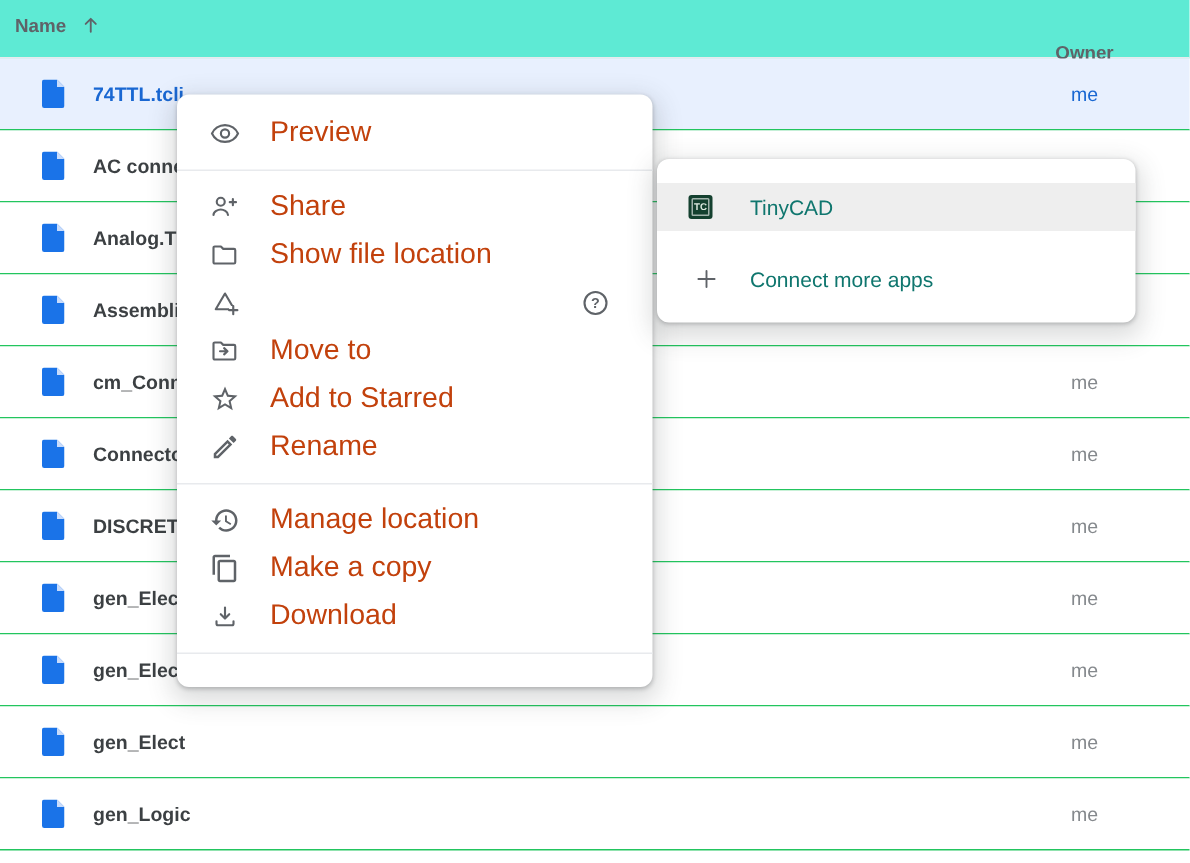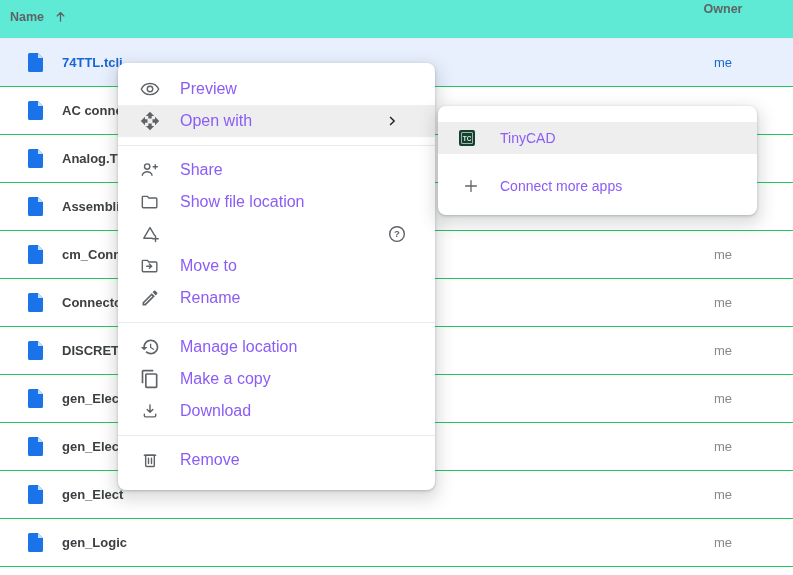--- a/index.html
+++ b/index.html
@@ -8,52 +8,52 @@
     font-family:"Liberation Sans",sans-serif;
     -webkit-font-smoothing:antialiased;
   }
   .stage{position:relative;width:793px;height:575px;}
 
   
   .listheader{position:absolute;top:0;left:0;width:793px;height:39px;
     border-bottom:1px solid #E8EAED;box-sizing:border-box;background:#5eead4;padding-left:12px;}
   .hname{position:absolute;left:10px;top:9px;display:flex;align-items:center;gap:9px;
     font-size:12.5px;font-weight:bold;color:#5F6368;cursor:pointer;}
-  .howner{position:absolute;left:701px;top:2px;width:44px;text-align:center;
+  .howner{position:absolute;left:701px;top:28px;width:44px;text-align:center;
     font-size:12.5px;font-weight:bold;color:#5F6368;}
 
   .rowwrap{position:absolute;top:39px;left:0;width:793px;}
   .frow{position:relative;height:48px;box-sizing:border-box;border-bottom:1px solid #22c55e;
     display:flex;align-items:center;background:#fff;cursor:pointer;}
   .frow.selected{background:#E8F0FE;}
   .ficon{flex:none;margin-left:28px;width:15px;height:19px;}
   .fname{margin-left:19px;font-size:13px;font-weight:bold;color:#3C4043;white-space:nowrap;}
   .frow.selected .fname{color:#1967D2;}
   .owner{position:absolute;left:701px;width:44px;text-align:center;font-size:13px;color:#85898D;}
   .frow.selected .owner{color:#1967D2;}
 
   
   .menu{position:absolute;left:118px;top:63px;width:317px;background:#fff;z-index:10;
     border-radius:8px;padding:10px 0 14px;
     box-shadow:0 1px 3px rgba(60,64,67,.3),0 6px 16px 4px rgba(60,64,67,.18);}
   .mi{height:32px;display:flex;align-items:center;cursor:pointer;}
   .mi.hl{background:#EEEEEE;}
   .mi .ico{flex:none;width:24px;height:24px;margin-left:20px;display:flex;align-items:center;justify-content:center;}
-  .mi .lbl{margin-left:18px;font-size:16px;color:#8b5cf6;white-space:nowrap;}
+  .mi .lbl{margin-left:18px;font-size:19px;color:#c2410c;white-space:nowrap;}
   .mi .trail{margin-left:auto;display:flex;align-items:center;}
   .mdiv{border-top:1px solid #E8EAED;margin:8px 0;height:0;}
 
   
   .submenu{position:absolute;left:438px;top:106px;width:319px;background:#fff;z-index:20;
     border-radius:8px;padding:16px 0 13px;
     box-shadow:0 1px 3px rgba(60,64,67,.3),0 6px 16px 4px rgba(60,64,67,.18);}
   .smi{height:32px;display:flex;align-items:center;cursor:pointer;}
   .smi.hl{background:#EEEEEE;}
   .sm-spacer{height:16px;}
-  .smi .lbl{font-size:14px;color:#8b5cf6;white-space:nowrap;}
+  .smi .lbl{font-size:14px;color:#0f766e;white-space:nowrap;}
   .tc-icon{flex:none;margin-left:21px;width:16px;height:16px;background:#14402F;border-radius:2px;
     position:relative;display:flex;align-items:center;justify-content:center;
     color:#DCE9DF;font-size:6.5px;font-weight:bold;letter-spacing:0;}
   .tc-icon::before{content:"";position:absolute;inset:2px;border:1px solid rgba(255,255,255,.6);border-radius:1px;}
   .tc-lbl{margin-left:25px;}
   .plus-wrap{flex:none;margin-left:24px;width:18px;height:18px;}
   .cma-lbl{margin-left:20px;}
 
   svg{display:block;}
 </style>
@@ -204,33 +204,20 @@
     <div class="mi">
       <span class="ico">
         <svg width="20" height="20" viewBox="0 0 24 24">
             <path d="M12 5.3C7.3 5.3 3.3 8.1 1.6 12c1.7 3.9 5.7 6.7 10.4 6.7s8.7-2.8 10.4-6.7C20.7 8.1 16.7 5.3 12 5.3z" fill="none" stroke="#5F6368" stroke-width="1.7"></path>
             <circle cx="12" cy="12" r="3.3" fill="none" stroke="#5F6368" stroke-width="1.7"></circle>
           </svg>
       </span>
       <span class="lbl">Preview</span>
     </div>
 
-    <div class="mi hl">
-      <span class="ico">
-        <svg width="20" height="20" viewBox="0 0 24 24">
-            <path fill="#5F6368" d="M10 9h4V6h3l-5-5-5 5h3v3zm-1 1H6V7l-5 5 5 5v-3h3v-4zm14 2l-5-5v3h-3v4h3v3l5-5zm-9 3h-4v3H7l5 5 5-5h-3v-3z"></path>
-          </svg>
-      </span>
-      <span class="lbl">Open with</span>
-      <span class="trail" style="margin-right:35px;">
-        <svg width="16" height="16" viewBox="0 0 24 24">
-            <path d="M9.8 6.6l5.5 5.4-5.5 5.4" fill="none" stroke="#202124" stroke-width="2.2" stroke-linecap="round" stroke-linejoin="round"></path>
-          </svg>
-      </span>
-    </div>
 
     <div class="mdiv"></div>
 
     <div class="mi">
       <span class="ico">
         <svg width="20" height="20" viewBox="0 0 24 24" fill="none" stroke="#5F6368" stroke-width="1.7" stroke-linecap="round" stroke-linejoin="round">
             <circle cx="8.6" cy="7.8" r="3.2"></circle>
             <path d="M2.8 18.4c0-2.9 3.8-4.4 5.8-4.4s5.8 1.5 5.8 4.4"></path>
             <path d="M18.3 5.6v5M15.8 8.1h5"></path>
           </svg>
@@ -267,20 +254,28 @@
     <div class="mi">
       <span class="ico">
         <svg width="20" height="20" viewBox="0 0 24 24" fill="none" stroke="#5F6368" stroke-width="1.7" stroke-linecap="round" stroke-linejoin="round">
             <path d="M2.8 6.2a1 1 0 011-1h4.9l1.9 1.9h8.6a1 1 0 011 1v9.7a1 1 0 01-1 1H3.8a1 1 0 01-1-1V6.2z"></path>
             <path d="M8 12.2h5.6M11.3 9.7l2.7 2.5-2.7 2.5"></path>
           </svg>
       </span>
       <span class="lbl">Move to</span>
     </div>
 
+    <div class="mi">
+      <span class="ico">
+        <svg width="20" height="20" viewBox="0 0 24 24">
+            <path fill="#5F6368" d="M22 9.24l-7.19-.62L12 2 9.19 8.63 2 9.24l5.46 4.73L5.82 21 12 17.27 18.18 21l-1.63-7.03L22 9.24zM12 15.4l-3.76 2.27 1-4.28-3.32-2.88 4.38-.38L12 6.1l1.71 4.04 4.38.38-3.32 2.88 1 4.28L12 15.4z"></path>
+          </svg>
+      </span>
+      <span class="lbl">Add to Starred</span>
+    </div>
 
     <div class="mi">
       <span class="ico">
         <svg width="20" height="20" viewBox="0 0 24 24">
             <path fill="#5F6368" d="M14.06 9.02l.92.92L5.92 19H5v-.92l9.06-9.06M17.66 3c-.25 0-.51.1-.7.29l-1.83 1.83 3.75 3.75 1.83-1.83c.39-.39.39-1.02 0-1.41l-2.34-2.34c-.2-.2-.45-.29-.71-.29zm-3.6 3.19L3 17.25V21h3.75L17.81 9.94l-3.75-3.75z"></path>
           </svg>
       </span>
       <span class="lbl">Rename</span>
     </div>
 
@@ -309,30 +304,20 @@
         <svg width="20" height="20" viewBox="0 0 24 24" fill="none" stroke="#5F6368" stroke-width="1.7" stroke-linecap="round" stroke-linejoin="round">
             <path d="M12 4.8v8.6M8.6 10.2l3.4 3.4 3.4-3.4"></path>
             <path d="M5.2 15.8v2a1.2 1.2 0 001.2 1.2h11.2a1.2 1.2 0 001.2-1.2v-2"></path>
           </svg>
       </span>
       <span class="lbl">Download</span>
     </div>
 
     <div class="mdiv"></div>
 
-    <div class="mi">
-      <span class="ico">
-        <svg width="20" height="20" viewBox="0 0 24 24" fill="none" stroke="#5F6368" stroke-width="1.7" stroke-linecap="round" stroke-linejoin="round">
-            <path d="M5.2 6.3h13.6"></path>
-            <path d="M6.8 6.3h10.4v12.3a1.2 1.2 0 01-1.2 1.2H8a1.2 1.2 0 01-1.2-1.2V6.3z"></path>
-            <path d="M10.2 9.8v6.4M13.8 9.8v6.4"></path>
-          </svg>
-      </span>
-      <span class="lbl">Remove</span>
-    </div>
 
   </div>
 
   <div class="submenu">
     <div class="smi hl">
       <span class="tc-icon">TC</span>
       <span class="lbl tc-lbl">TinyCAD</span>
     </div>
     <div class="sm-spacer"></div>
     <div class="smi">

